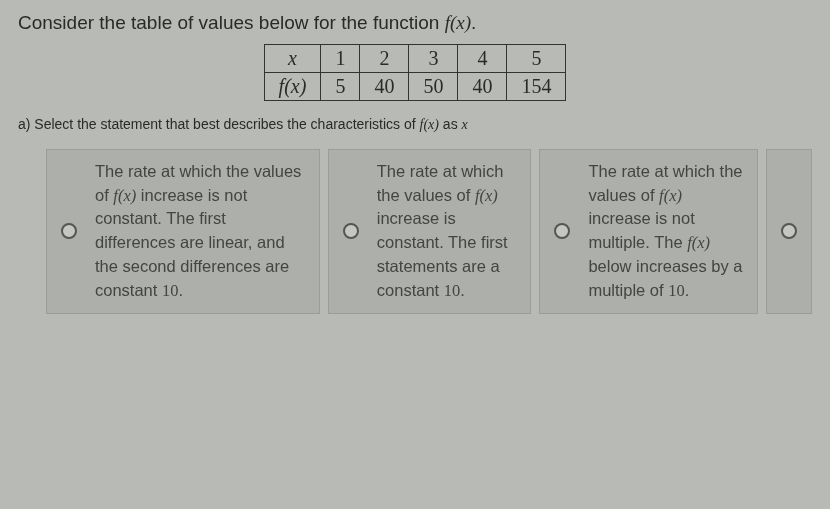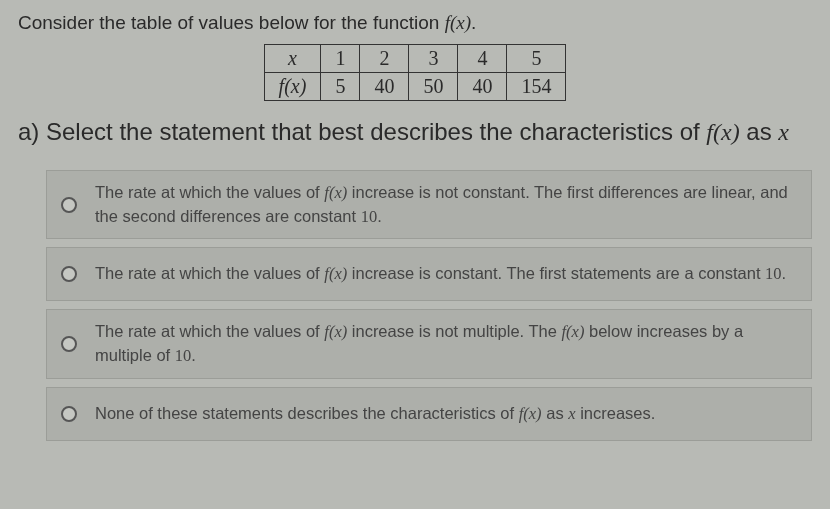--- a/index.html
+++ b/index.html
@@ -32,27 +32,27 @@
       border: 1px solid #333;
       padding: 2px 14px;
       text-align: center;
       font-size: 20px;
       font-family: 'Times New Roman', serif;
     }
     table.values td.header {
       font-style: italic;
     }
     .question {
-      font-size: 24px;
-      margin-bottom: 20px;
+      font-size: 14px;
+      margin-bottom: 14px;
       line-height: 1.4;
     }
     .options {
       display: flex;
-      flex-direction: column;
+      flex-direction: row;
       gap: 8px;
       padding-left: 28px;
     }
     .option {
       display: flex;
       align-items: center;
       background: #adafaa;
       border: 1px solid #9b9d98;
       padding: 10px 14px;
       gap: 18px;
@@ -125,18 +125,15 @@
 
   <div class="option">
     <div class="radio"></div>
     <div class="option-text">
       <span>The rate at which the values of </span><span class="math-i">f(x)</span><span> increase is not multiple. The </span><span class="math-i">f(x)</span><span> below increases by a multiple of </span><span class="num">10</span><span>.</span>
     </div>
   </div>
 
   <div class="option">
     <div class="radio"></div>
-    <div class="option-text">
-      <span>None of these statements describes the characteristics of </span><span class="math-i">f(x)</span><span> as </span><span class="math-i">x</span><span> increases.</span>
-    </div>
   </div>
 
 </div>
 
 </body></html>

